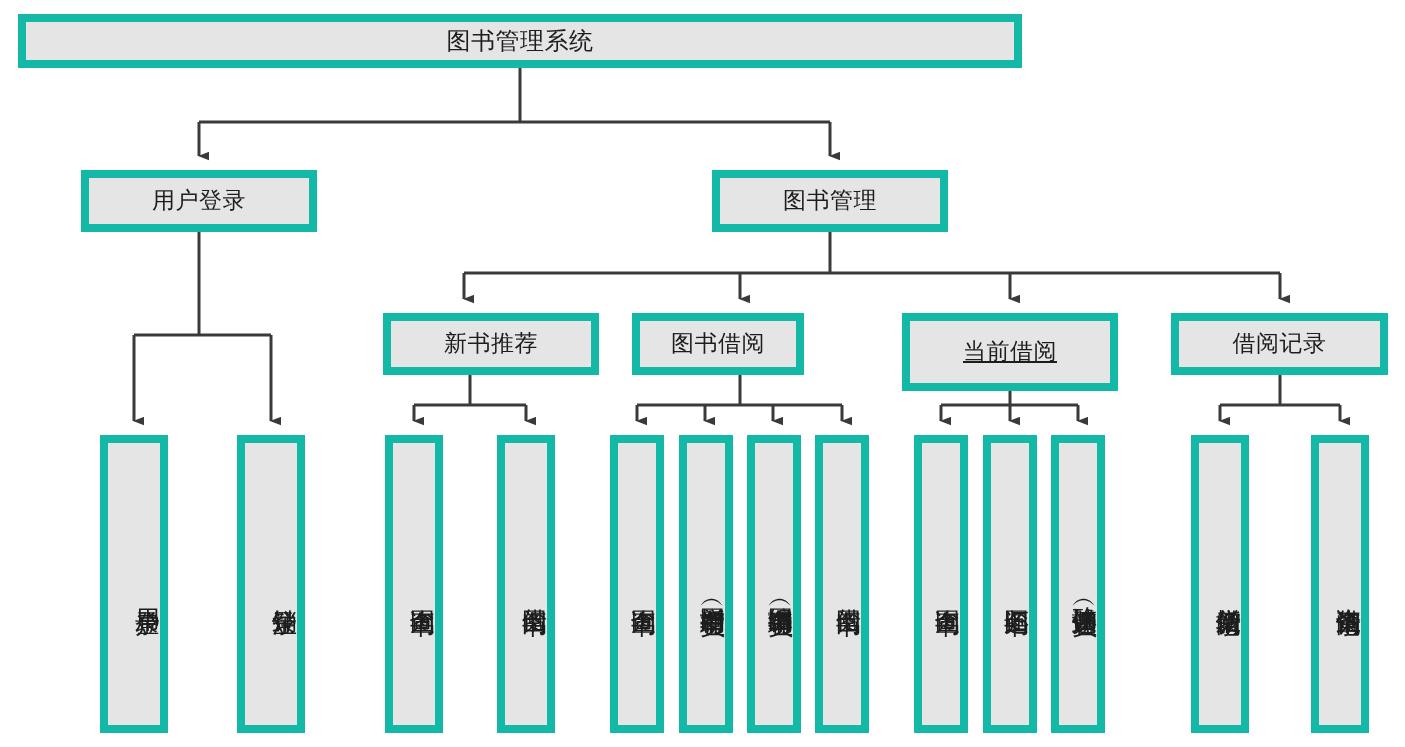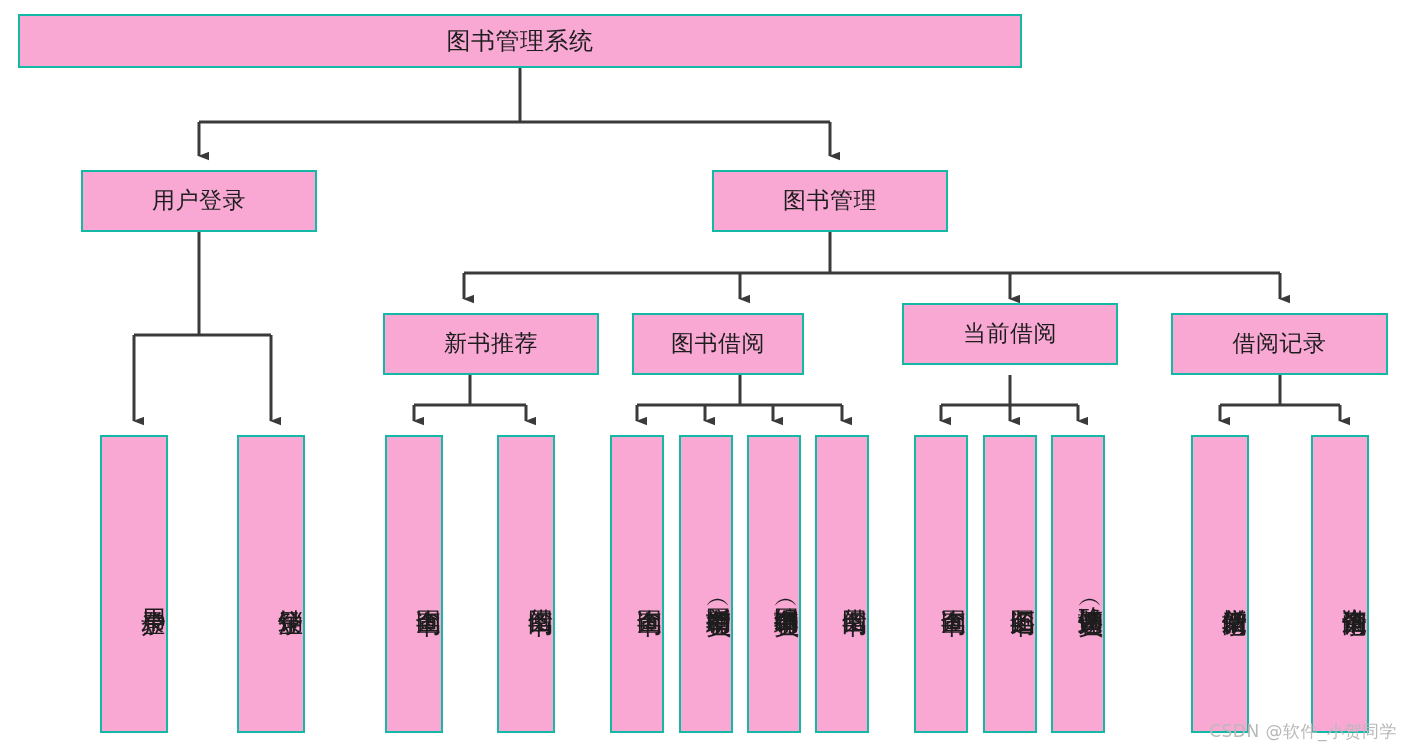--- a/index.html
+++ b/index.html
@@ -21,22 +21,22 @@
   #edges-layer {
     position: absolute;
     left: 0;
     top: 0;
     width: 1405px;
     height: 747px;
   }
   .node {
     position: absolute;
     box-sizing: border-box;
-    background: #f9a8d4;
-    border: 2px solid #14b8a6;
+    background: #e5e5e5;
+    border: 8px solid #14b8a6;
     display: flex;
     align-items: center;
     justify-content: center;
     color: #1d1d1d;
   }
   .node-h {
     font-size: 23px;
     letter-spacing: 0.5px;
     line-height: 1.1;
     white-space: nowrap;
@@ -135,21 +135,21 @@
   <div class="node node-h" style="left:712px; top:170px; width:236px; height:62px;">
     <span>图书管理</span>
   </div>
 
   <div class="node node-h" style="left:383px; top:313px; width:216px; height:62px;">
     <span>新书推荐</span>
   </div>
   <div class="node node-h" style="left:632px; top:313px; width:172px; height:62px;">
     <span>图书借阅</span>
   </div>
-  <div class="node node-h" style="left:902px; top:303px; width:216px; height:62px;">
+  <div class="node node-h" style="left:902px; top:313px; width:216px; height:78px;text-decoration:underline;">
     <span>当前借阅</span>
   </div>
   <div class="node node-h" style="left:1171px; top:313px; width:217px; height:62px;">
     <span>借阅记录</span>
   </div>
 
   <div class="node node-v" style="left:100px; top:435px; width:68px; height:298px;">
     <span class="vlabel">用户登录</span>
   </div>
   <div class="node node-v" style="left:237px; top:435px; width:68px; height:298px;">
@@ -186,15 +186,14 @@
     <span class="vlabel">确认归还（管理员）</span>
   </div>
 
   <div class="node node-v" style="left:1191px; top:435px; width:58px; height:298px;">
     <span class="vlabel">新增借阅记录</span>
   </div>
   <div class="node node-v" style="left:1311px; top:435px; width:58px; height:298px;">
     <span class="vlabel">查询借阅记录</span>
   </div>
 
-  <div id="watermark">CSDN @软件_小贺同学</div>
 
 </div>
 
 </body></html>

